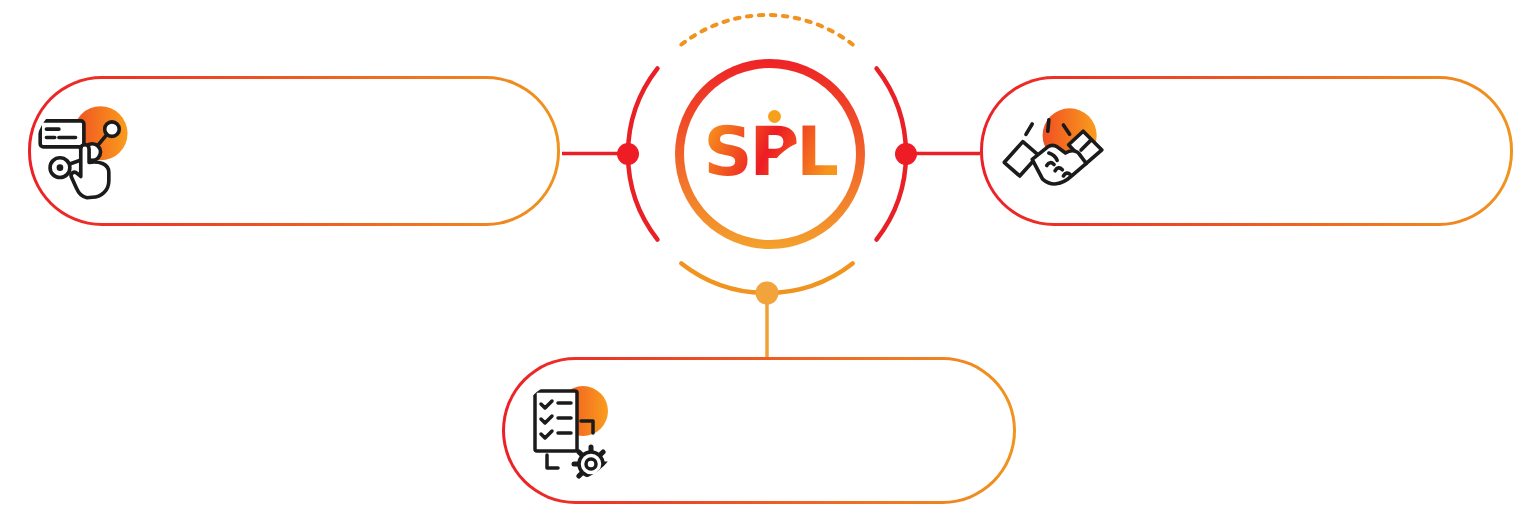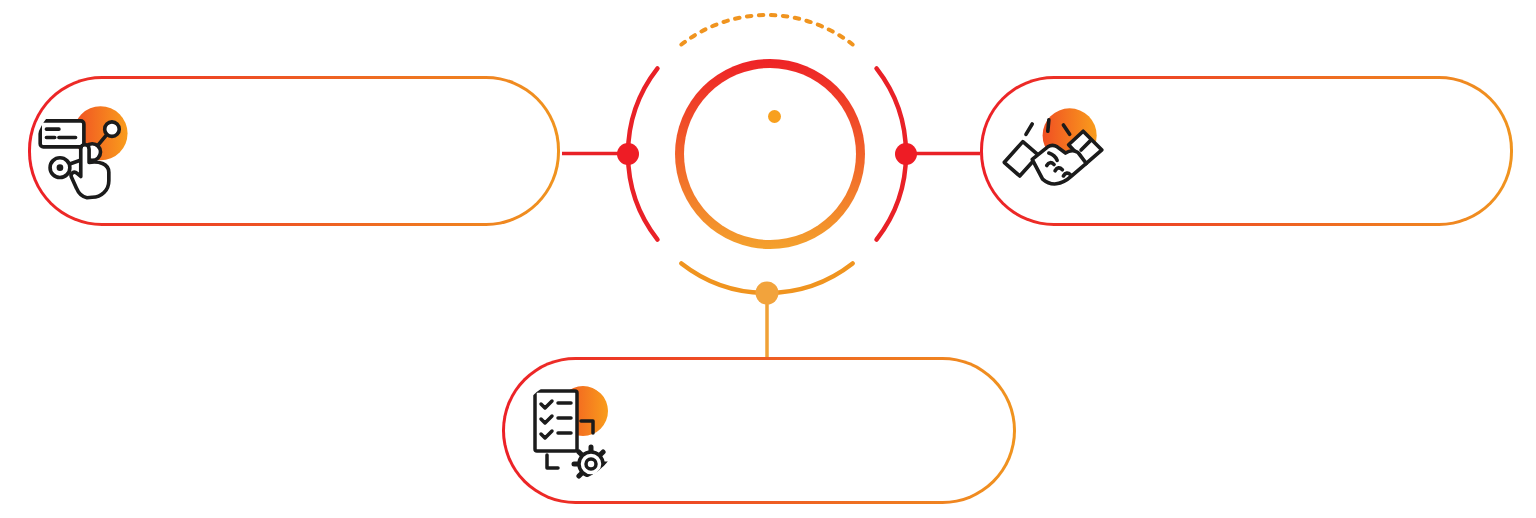--- a/index.html
+++ b/index.html
@@ -89,20 +89,21 @@
     <path d="M562 153.5 H619" stroke="#e92127" stroke-width="3.5"></path>
     <path d="M915 153.5 H980" stroke="#e92127" stroke-width="3.5"></path>
     <path d="M767 302 V357" stroke="#f0a136" stroke-width="3.5"></path>
 
     <circle cx="628" cy="154" r="11" fill="#ee1c25"></circle>
     <circle cx="906" cy="154" r="11" fill="#ee1c25"></circle>
     <circle cx="767" cy="293" r="11.5" fill="#f2a33c"></circle>
   </svg>
 
   <div class="logo-circle">
+    <div class="logo-text">SPL</div>
     <span class="logo-dot"></span>
     <span class="logo-swoosh"></span>
   </div>
 
   <div class="card card-integrity">
     <div class="icon-circle">
       <svg viewBox="0 0 100 100" fill="none" stroke="#1b1b1b" stroke-width="3.5" stroke-linecap="round" stroke-linejoin="round">
         <circle cx="63" cy="33" r="26" fill="url(#gBlob)" stroke="none"></circle>
         <rect x="5" y="21" width="42" height="25" rx="3" fill="#ffffff"></rect>
         <path d="M11 29 h12 M11 37 h8 M23 37 h16"></path>

